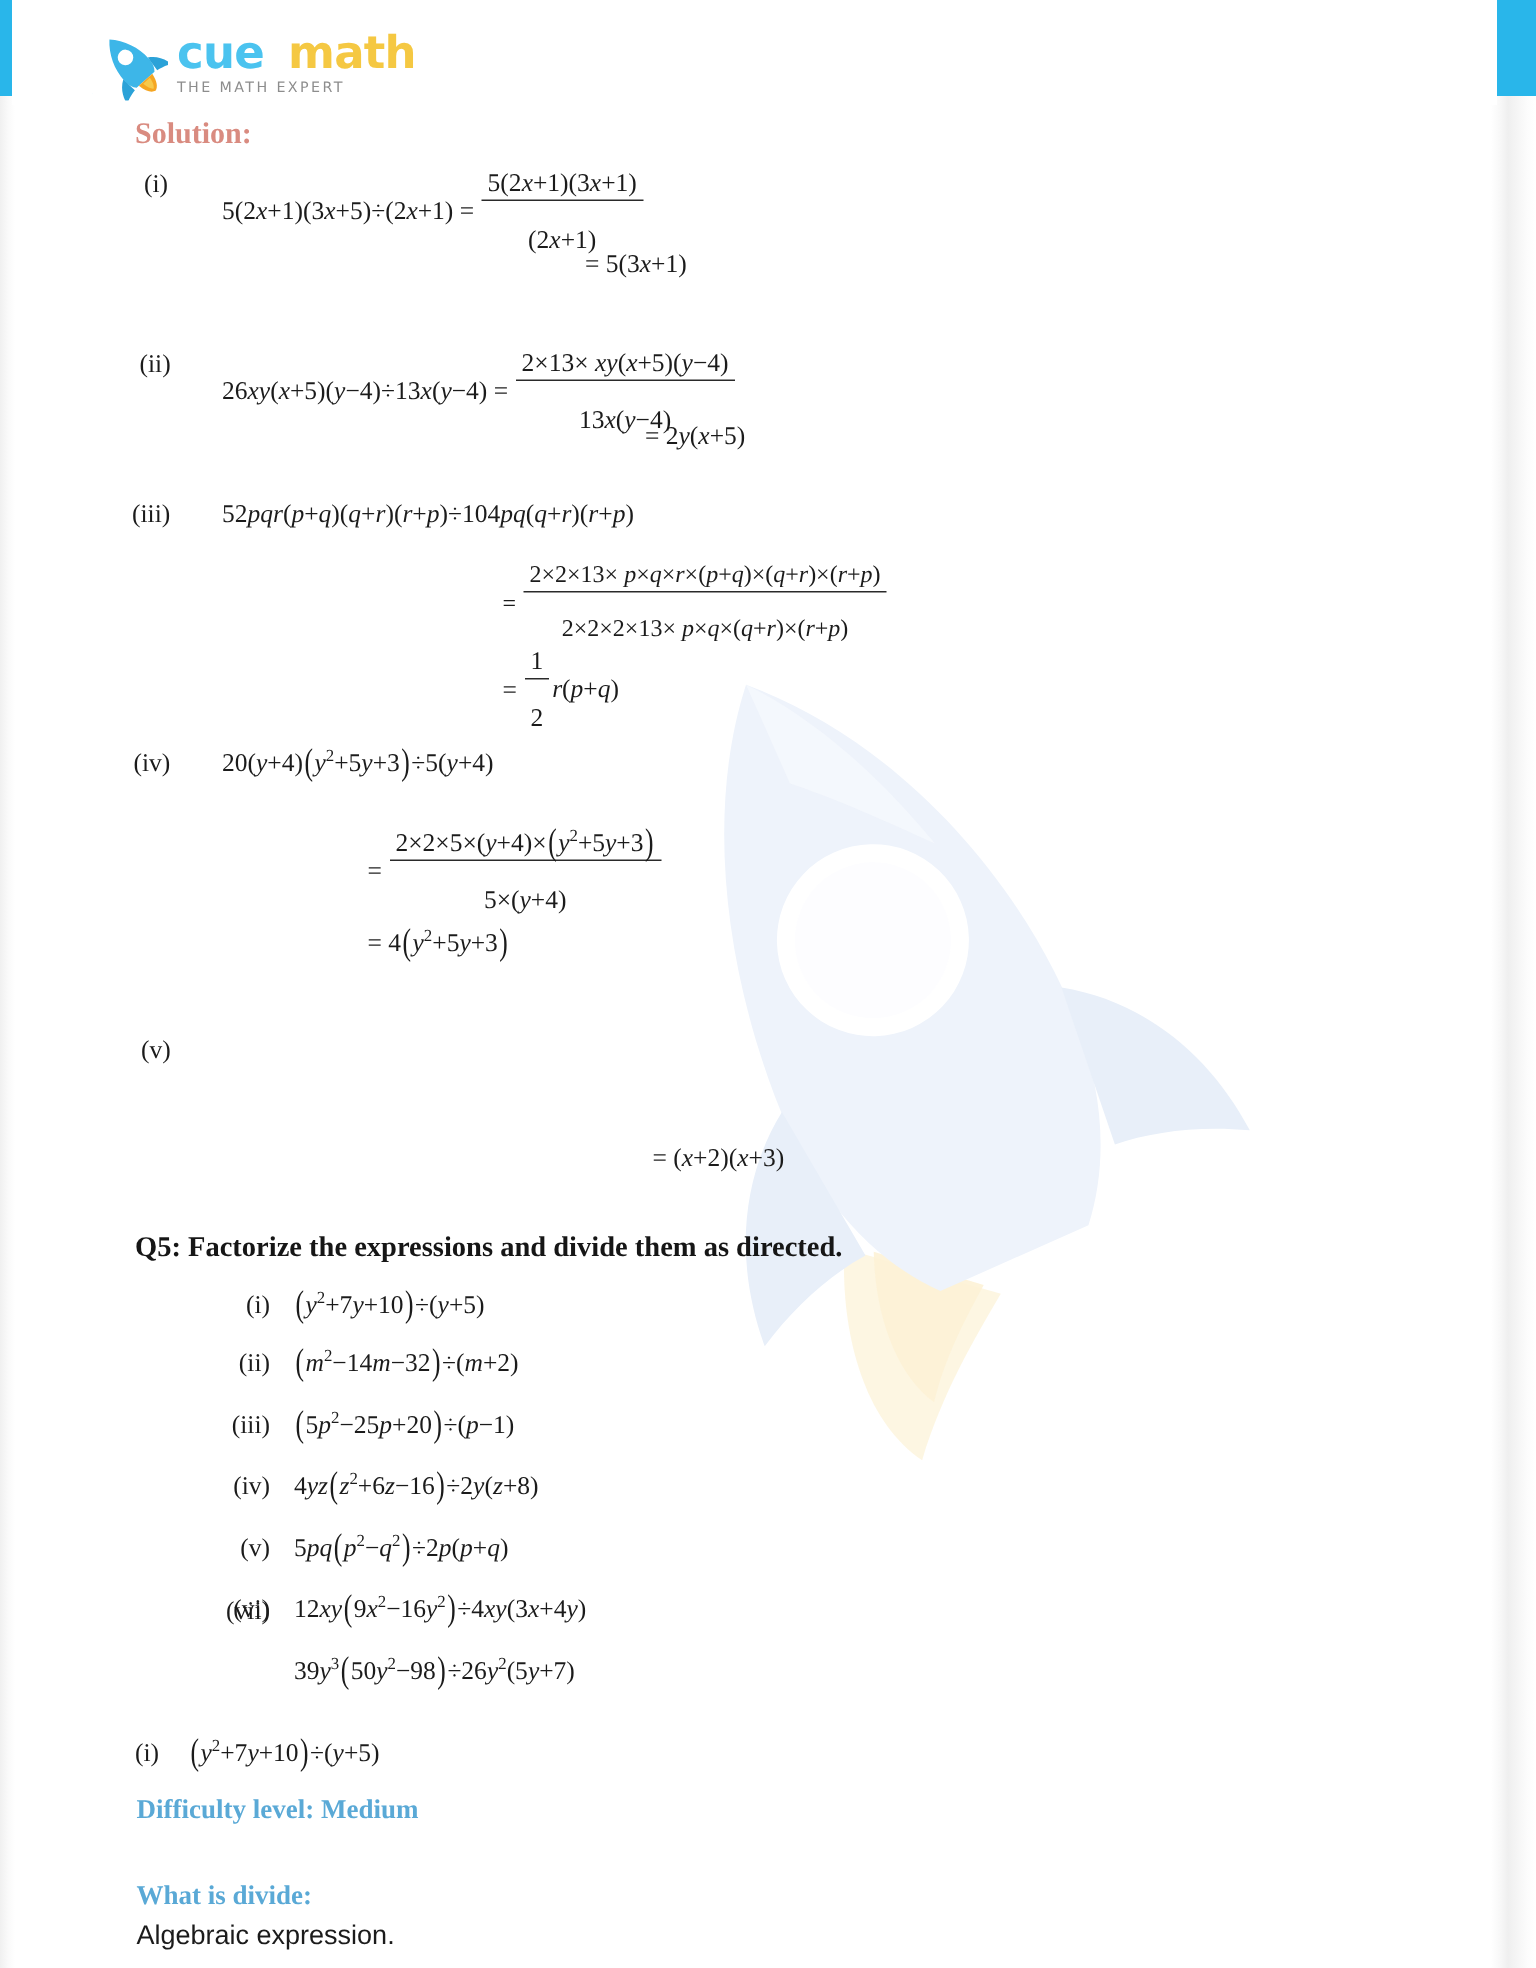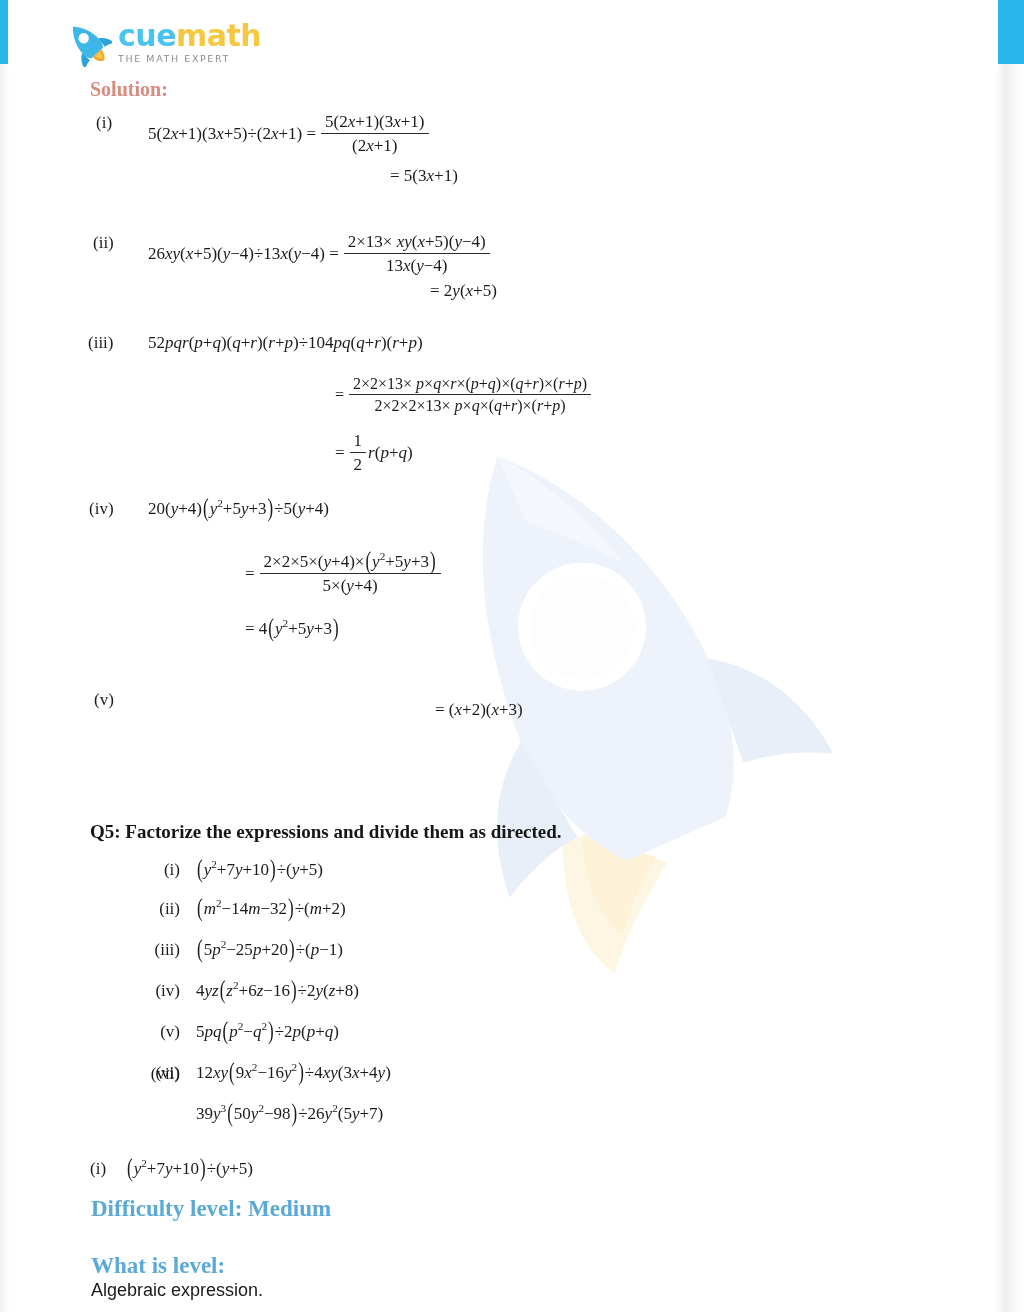--- a/index.html
+++ b/index.html
@@ -78,21 +78,21 @@
   }
   #logo-rocket { width: 50px; height: 50px; flex: 0 0 auto; }
   #logo-text { margin-left: 6px; line-height: 1; }
   .logo-word {
     font-family: "DejaVu Sans", sans-serif;
     font-size: 30px;
     font-weight: bold;
     letter-spacing: -0.5px;
   }
   .logo-cue  { color: #4bc3ef; }
-  .logo-math { color: #f6c council; }
+  .logo-math { color: #f6c council; margin-left: 16px; }
   .logo-math { color: #f5c842; }
   .logo-tag {
     display: block;
     margin-top: 3px;
     font-family: "DejaVu Sans", sans-serif;
     font-size: 9.5px;
     letter-spacing: 1.6px;
     color: #8d8d8d;
   }
 
@@ -136,21 +136,21 @@
     display: inline-block;
     vertical-align: middle;
     text-align: center;
     margin: 0 2px;
     position: relative;
     top: -1px;
   }
   .frac .num { display: block; padding: 0 4px 1px 4px; }
   .frac .den {
     display: block;
-    padding: 2px 4px 0 4px;
+    padding: 16px 4px 0 4px;
     border-top: 1.3px solid #2a2a2a;
   }
   .eq { margin-right: 3px; }
 
   .bigparen {
     display: inline-block;
     transform: scaleY(1.45);
     transform-origin: center;
     font-style: normal;
     margin: 0 1px;
@@ -178,21 +178,21 @@
     position: absolute;
     font-family: "Liberation Serif", serif;
     font-size: 17px;
     white-space: nowrap;
     color: #1b1b1b;
   }
 
   .blue-heading {
     position: absolute;
     font-family: "Liberation Serif", serif;
-    font-size: 23px;
+    font-size: 18px;
     font-weight: bold;
     color: #5aa9d6;
     white-space: nowrap;
     text-align: center;
   }
   .plain-line {
     position: absolute;
     font-family: Liberation Sans, sans-serif;
     font-size: 18px;
     color: #1b1b1b;
@@ -281,21 +281,21 @@
       20(<i>y</i>+4)<span class="bigparen">(</span><i>y</i><sup>2</sup>+5<i>y</i>+3<span class="bigparen">)</span>÷5(<i>y</i>+4)
     </div>
     <div class="mathline" style="left:245px; top:553px;">
       <span class="eq">=</span><span class="frac"><span class="num">2×2×5×(<i>y</i>+4)×<span class="bigparen">(</span><i>y</i><sup>2</sup>+5<i>y</i>+3<span class="bigparen">)</span></span><span class="den">5×(<i>y</i>+4)</span></span>
     </div>
     <div class="mathline" style="left:245px; top:619px;">
       = 4<span class="bigparen">(</span><i>y</i><sup>2</sup>+5<i>y</i>+3<span class="bigparen">)</span>
     </div>
 
     <div class="label" style="left:94px; top:690px;">(v)</div>
-    <div class="mathline" style="left:435px; top:700px;font-family:Liberation Serif, serif;">= (<i>x</i>+2)(<i>x</i>+3)</div>
+    <div class="mathline" style="left:435px; top:762px;font-family:Liberation Serif, serif;">= (<i>x</i>+2)(<i>x</i>+3)</div>
 
     <div class="q-heading" style="left:90px; top:821px;">
       <span class="qnum">Q5:</span>
       <span>Factorize the expressions and divide them as directed.</span>
     </div>
 
     <div class="q-item-label" style="left:128px; top:860px; width:52px;">(i)</div>
     <div class="q-item-expr" style="left:196px; top:860px;">
       <span class="bigparen">(</span><i>y</i><sup>2</sup>+7<i>y</i>+10<span class="bigparen">)</span>÷(<i>y</i>+5)
     </div>
@@ -330,17 +330,17 @@
       39<i>y</i><sup>3</sup><span class="bigparen">(</span>50<i>y</i><sup>2</sup>−98<span class="bigparen">)</span>÷26<i>y</i><sup>2</sup>(5<i>y</i>+7)
     </div>
 
     <div class="q-item-label" style="left:90px; top:1159px; width:26px; text-align:left;">(i)</div>
     <div class="q-item-expr" style="left:126px; top:1159px;">
       <span class="bigparen">(</span><i>y</i><sup>2</sup>+7<i>y</i>+10<span class="bigparen">)</span>÷(<i>y</i>+5)
     </div>
 
     <div class="blue-heading" style="left:91px; top:1196px;">Difficulty level: Medium</div>
 
-    <div class="blue-heading" style="left:91px; top:1253px;">What is level:</div>
+    <div class="blue-heading" style="left:91px; top:1253px;">What is divide:</div>
     <div class="plain-line" style="left:91px; top:1280px;">Algebraic expression.</div>
 
   </div>
 </div>
 
 </body></html>

